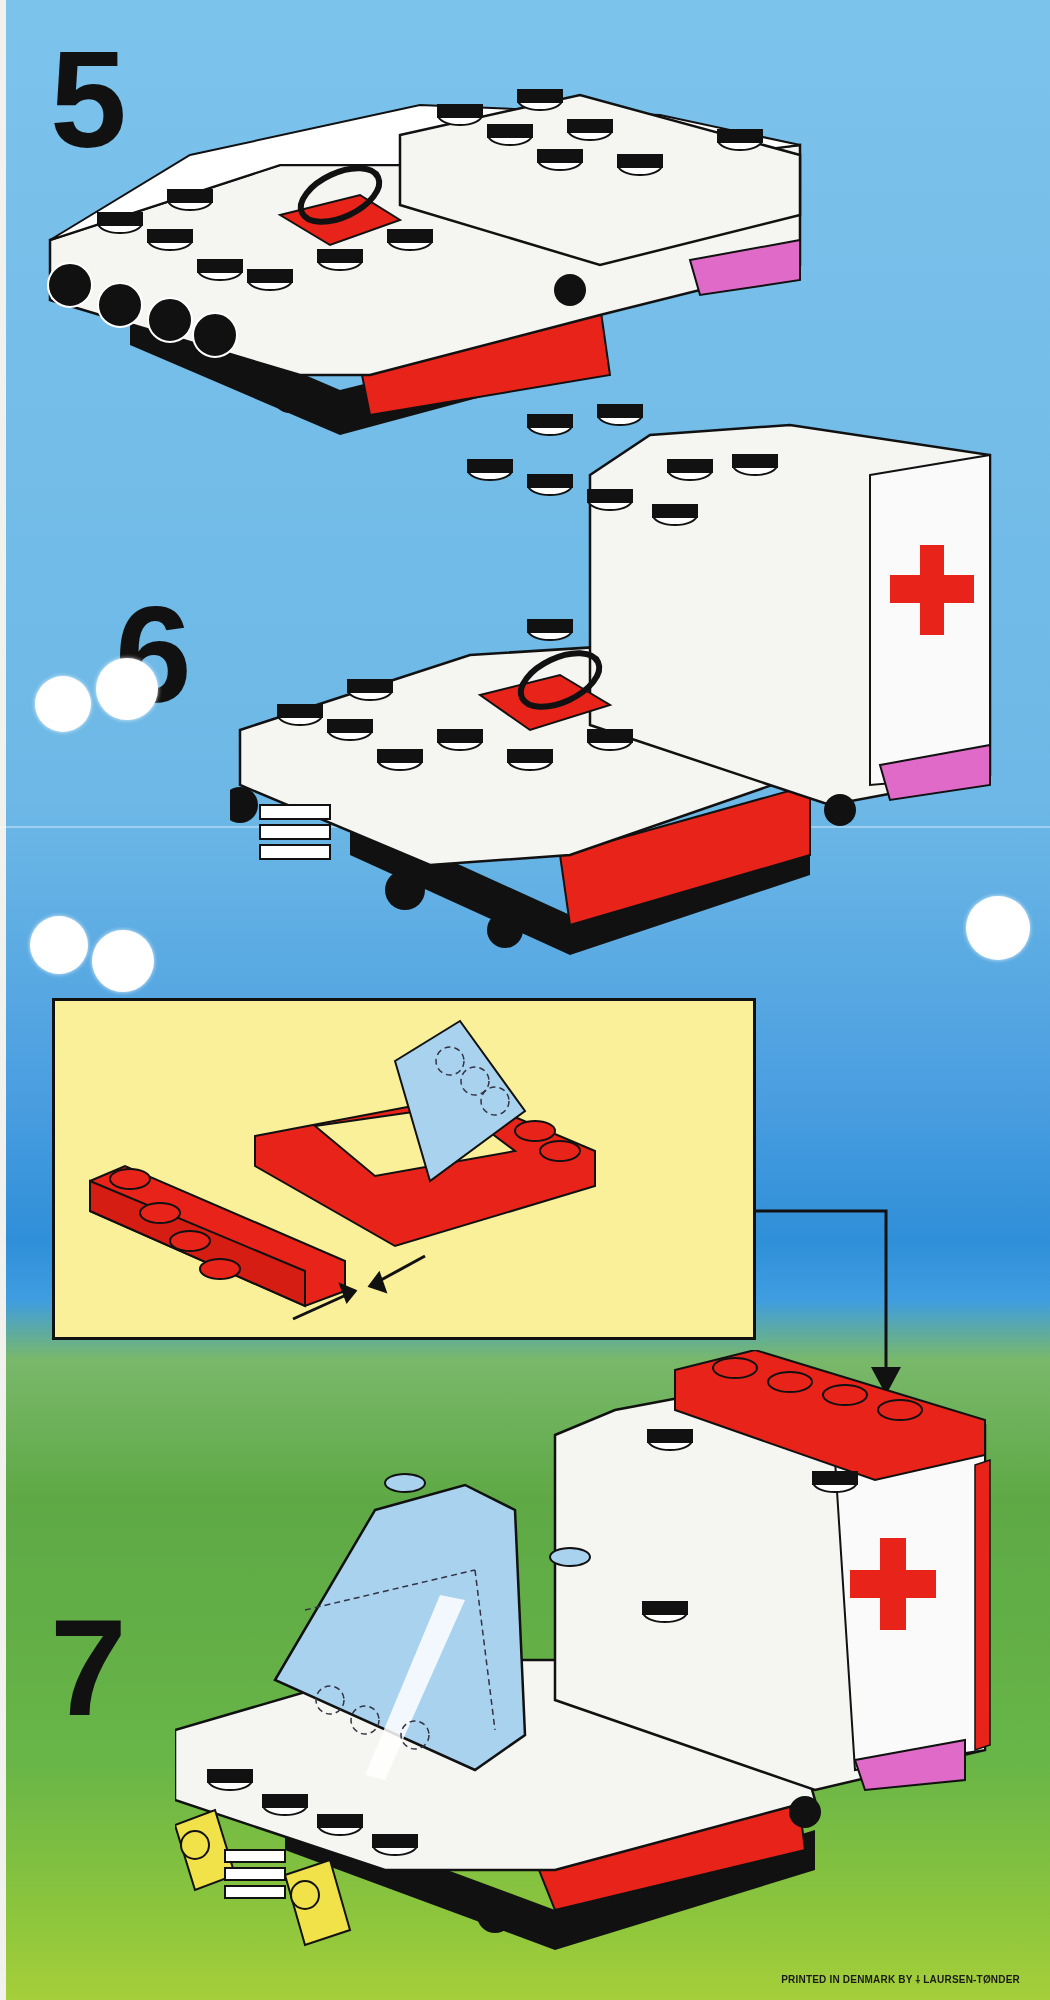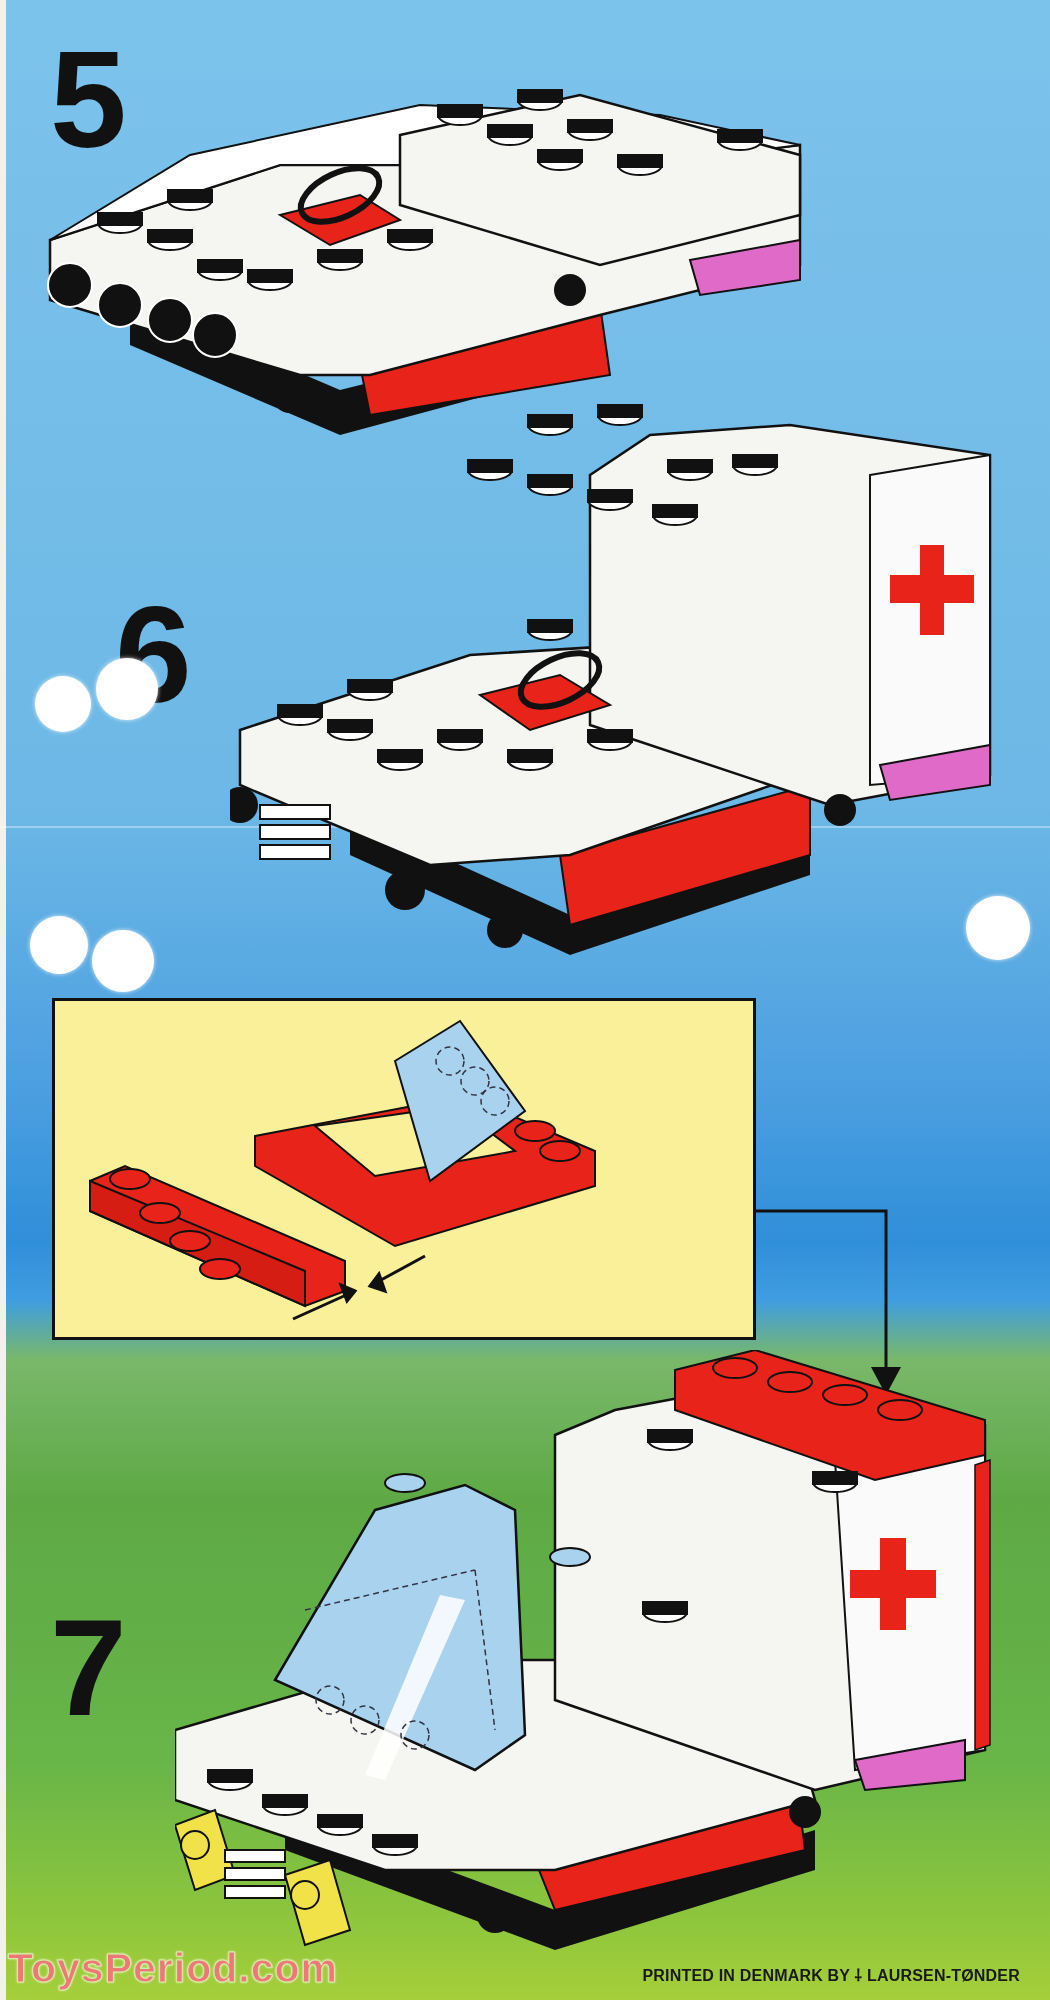--- a/index.html
+++ b/index.html
@@ -5,21 +5,21 @@
   html,body{margin:0;padding:0;}
   body{width:1050px;height:2000px;position:relative;overflow:hidden;font-family:"Liberation Sans",sans-serif;}
   .page{position:absolute;inset:0;background:linear-gradient(180deg,#7cc3ec 0%,#6db8e6 40%,#4a9ee0 55%,#2f8fd8 62%,#3f9de0 65%,#79b86a 68%,#5ea945 75%,#68b548 88%,#8ec63c 96%,#a6cf3a 100%);}
   .paper-edge{position:absolute;left:0;top:0;width:6px;height:100%;background:#f1f1ee;}
   .fold{position:absolute;left:0;width:100%;height:2px;background:rgba(255,255,255,.35);}
   .step-num{position:absolute;font-weight:bold;color:#111;font-size:138px;line-height:1;}
   .hole{position:absolute;border-radius:50%;background:#fff;box-shadow:0 0 4px rgba(255,255,255,.8);}
   .model{position:absolute;}
   .callout{position:absolute;left:52px;top:998px;width:704px;height:342px;background:#fbf09a;border:3px solid #111;box-sizing:border-box;}
   .connector{position:absolute;}
-  .footer{position:absolute;right:30px;bottom:14px;font-size:16px;font-weight:bold;color:#1a1a1a;letter-spacing:.2px;}
+  .footer{position:absolute;right:30px;bottom:14px;font-size:10px;font-weight:bold;color:#1a1a1a;letter-spacing:.2px;}
   .watermark{position:absolute;left:8px;bottom:8px;font-size:41px;font-weight:bold;color:#ec7878;letter-spacing:1px;-webkit-text-stroke:1px #d9e9a6;text-shadow:0 0 3px #eaf4c4,0 0 2px #eaf4c4;}
 </style>
 </head>
 <body>
 
 <div class="page">
   <div class="paper-edge"></div>
   <div class="fold" style="top:826px"></div>
 
   <div class="step-num" style="left:50px;top:30px">5</div>
@@ -349,14 +349,13 @@
         <circle cx="630" cy="462" r="16"></circle>
       </g>
   </svg>
 
   <div class="footer">
     <span>PRINTED IN DENMARK BY</span>
     <span>⸸</span>
     <span>LAURSEN-TØNDER</span>
   </div>
 
-  <div class="watermark">ToysPeriod.com</div>
 </div>
 
 </body></html>

